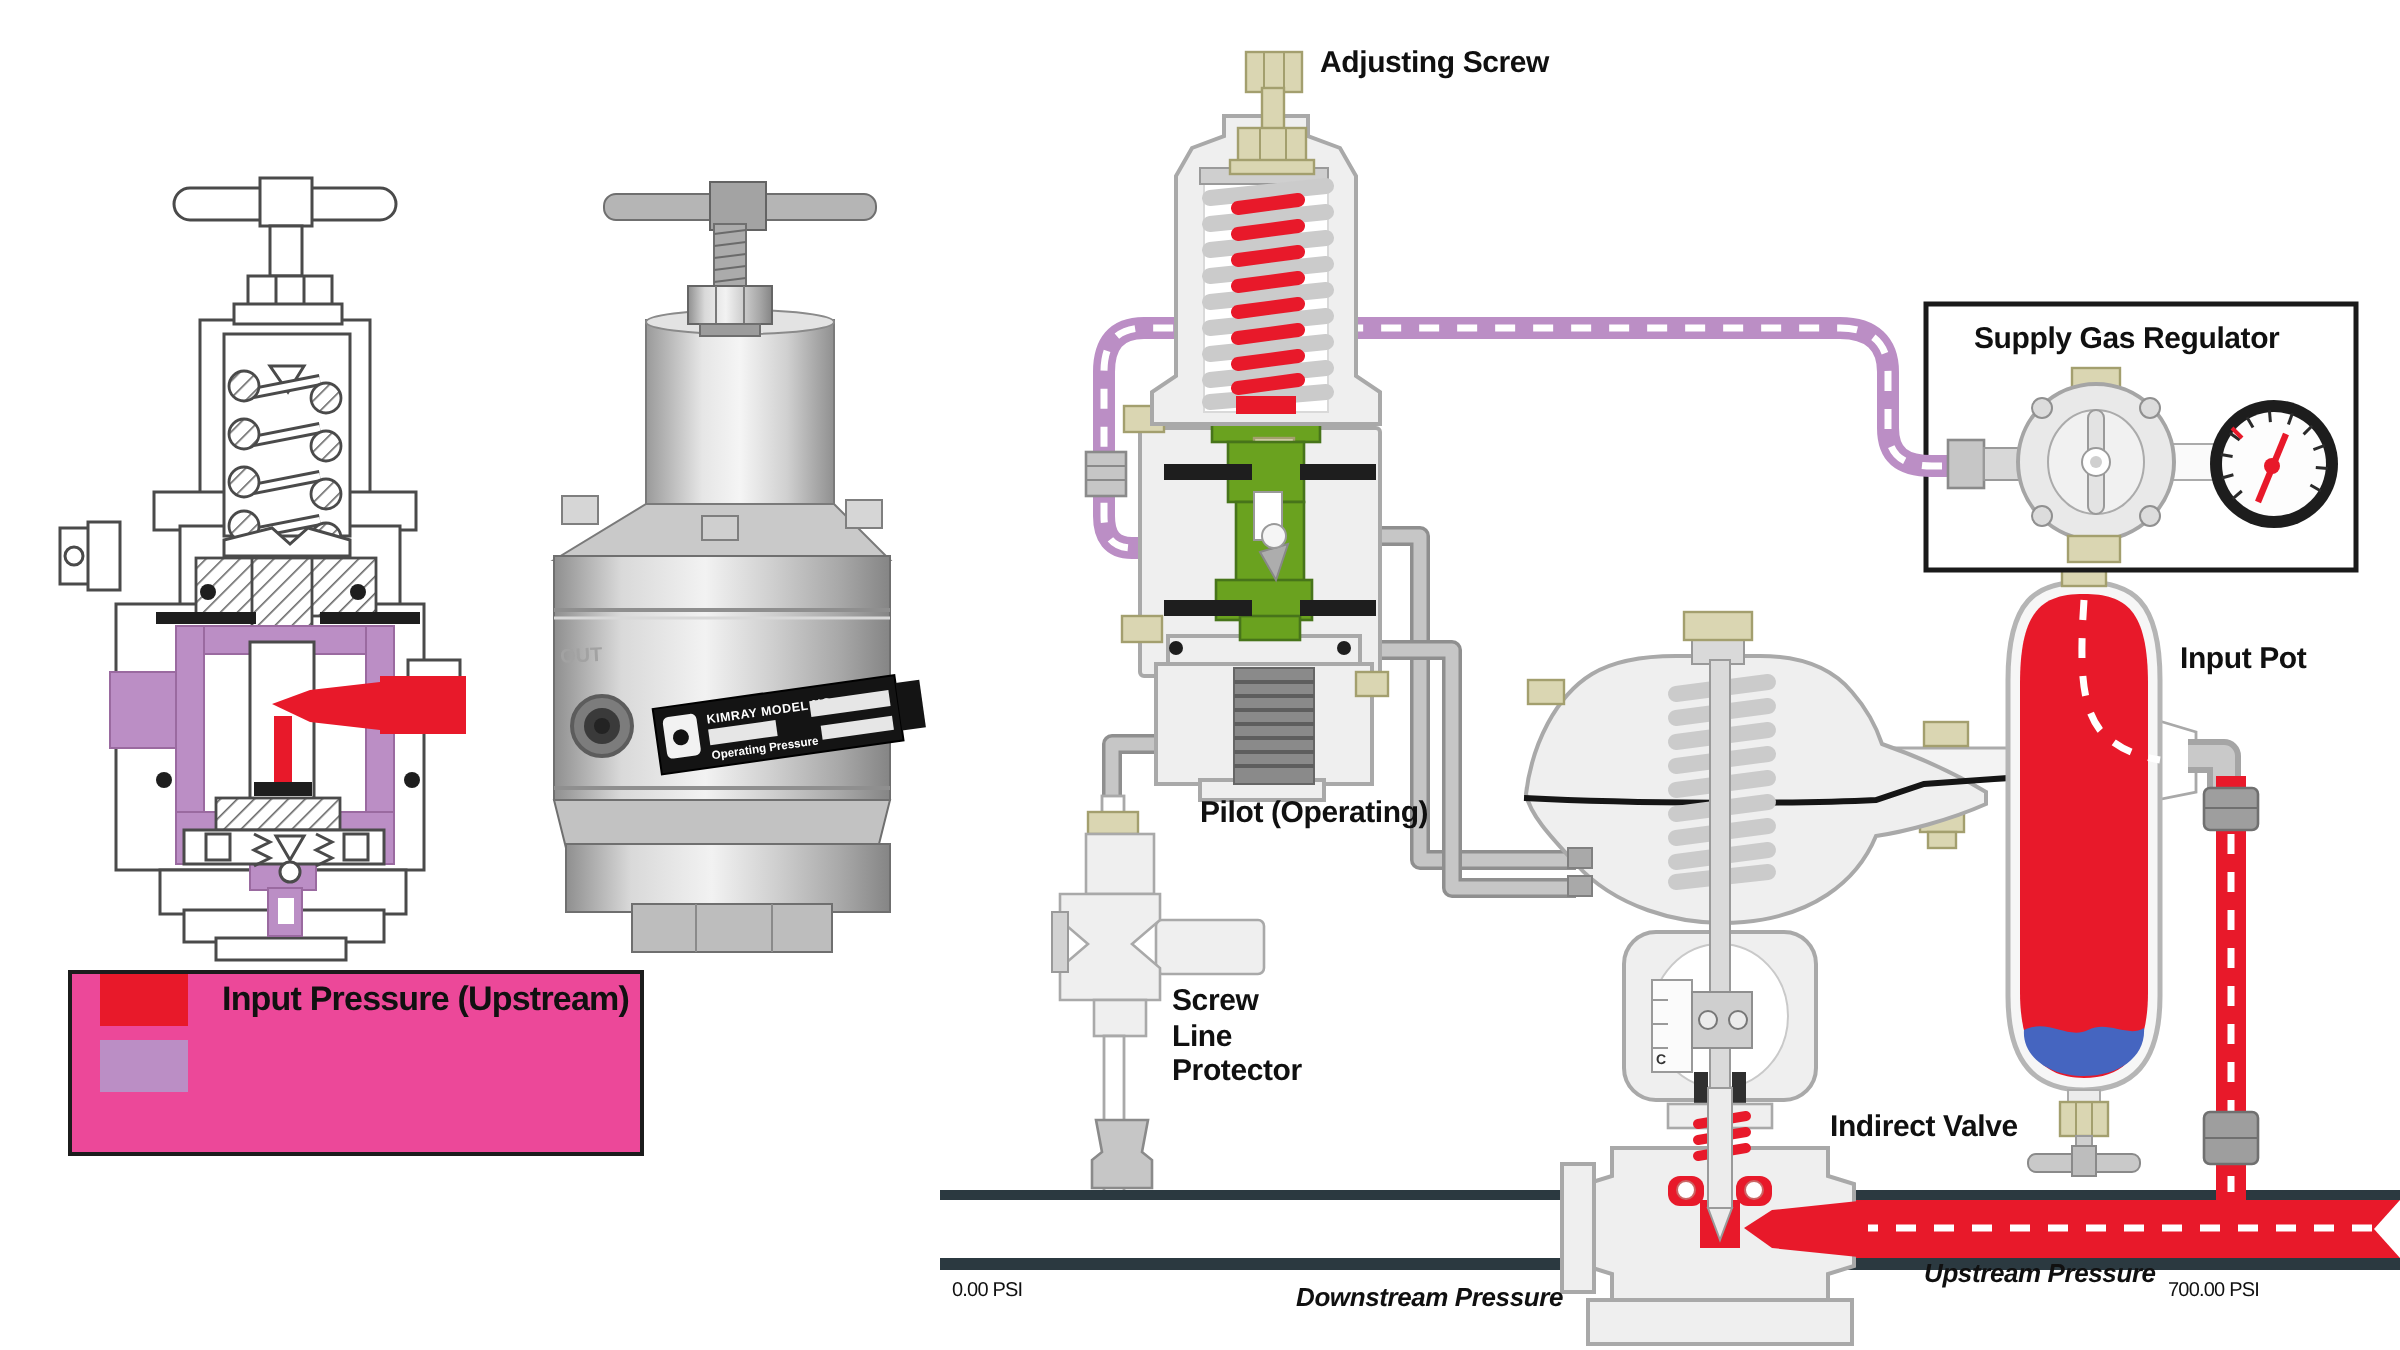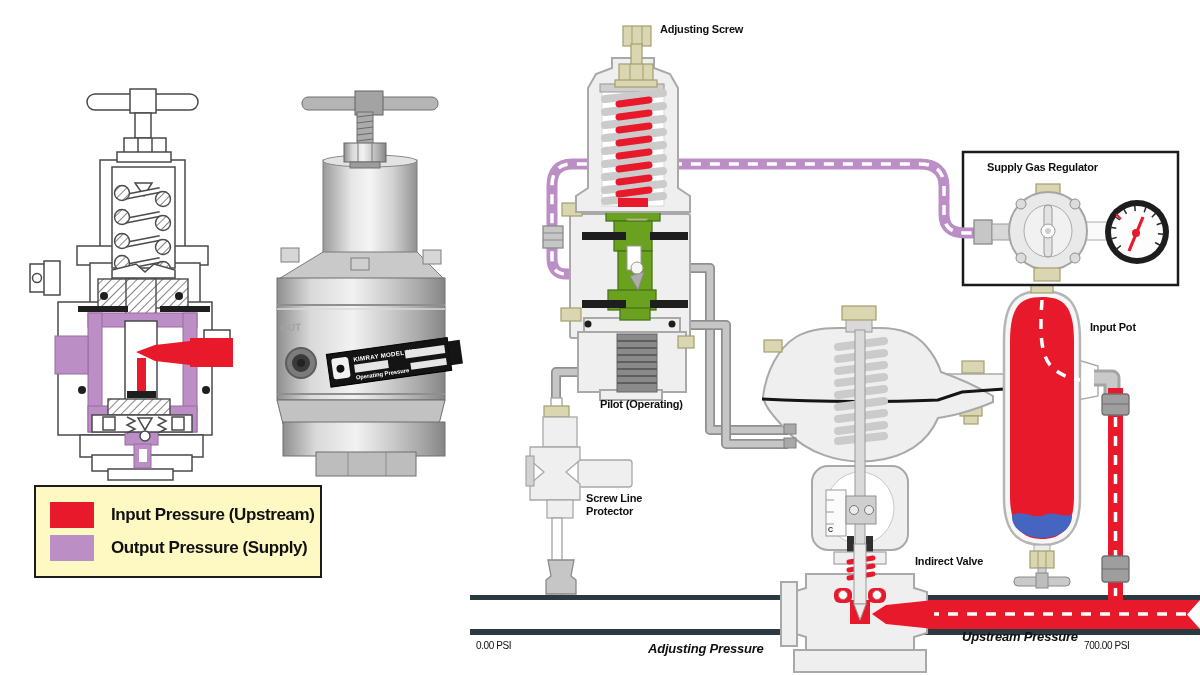--- a/index.html
+++ b/index.html
@@ -1,27 +1,27 @@
 <!DOCTYPE html>
 <html style="--red: #E8192A; --purple: #BB8EC5; --green: #6AA21F; --greenStroke: #47741A; --tan: #DAD6B2; --tanStroke: #A39F6E; --bodyFill: #EFEFEF; --bodyStroke: #A9A9A9; --pipeDark: #2B3940; --springGray: #CBCBCB; --tubeGray: #C6C6C6; --tubeStroke: #8F8F8F; --blue: #4565C0; --ink: #161616; --lineArt: #4A4A4A;"><head>
 <meta charset="utf-8">
 <style>
   html,body{margin:0;padding:0;background:#fff}
   #stage{position:relative;width:1200px;height:675px;background:#fff;overflow:hidden;
          font-family:"Liberation Sans",sans-serif}
   svg{position:absolute;left:0;top:0}
-  .lbl{position:absolute;font-weight:bold;font-size:11px;line-height:1.18;color:#101010;
+  .lbl{position:absolute;font-weight:bold;font-size:15px;line-height:1.18;color:#101010;
        letter-spacing:-0.2px;white-space:nowrap}
   .lbl.ctr{text-align:left}
   .lbl.wrap{white-space:normal}
   .lbl.it{font-style:italic;font-size:13px}
   .lbl.psi{font-weight:normal;font-size:10px;letter-spacing:-0.4px}
   .legend{position:absolute;left:34px;top:485px;width:288px;height:93px;border:2px solid #1c1c1c;
-          background:#fef9c3;box-sizing:border-box;display:flex;flex-direction:column;
-          justify-content:center;gap:7px;padding-left:14px}
+          background:#ec4899;box-sizing:border-box;display:flex;flex-direction:column;
+          gap:7px;padding-left:14px}
   .legend-row{display:flex;align-items:center;gap:17px}
   .legend-swatch{width:44px;height:26px;flex:0 0 auto}
   .legend-label{font-weight:bold;font-size:17px;letter-spacing:-0.4px;color:#111}
   
   .f-body{fill:var(--bodyFill);stroke:var(--bodyStroke);stroke-width:2}
   .f-body-thin{fill:var(--bodyFill);stroke:var(--bodyStroke);stroke-width:1.3}
   .f-white{fill:#fff;stroke:var(--bodyStroke);stroke-width:1.4}
   .f-tan{fill:var(--tan);stroke:var(--tanStroke);stroke-width:1.2}
   .f-green{fill:var(--green);stroke:var(--greenStroke);stroke-width:1.3}
   .f-red{fill:var(--red)}
@@ -438,28 +438,27 @@
   </g>
 </svg>
 
 <div class="lbl" style="left:660px;top:23px">Adjusting Screw</div>
 <div class="lbl ctr" style="left:987px;top:161px;width:140px">Supply Gas Regulator</div>
 <div class="lbl" style="left:1090px;top:321px">Input Pot</div>
 <div class="lbl ctr" style="left:600px;top:398px;width:80px">Pilot (Operating)</div>
 <div class="lbl wrap" style="left:586px;top:492px;width:64px">Screw Line Protector</div>
 <div class="lbl" style="left:915px;top:555px">Indirect Valve</div>
 <div class="lbl psi" style="left:476px;top:640px">0.00 PSI</div>
-<div class="lbl it" style="left:648px;top:641px">Adjusting Pressure</div>
+<div class="lbl it" style="left:648px;top:641px">Downstream Pressure</div>
 <div class="lbl it" style="left:962px;top:629px">Upstream Pressure</div>
 <div class="lbl psi" style="left:1084px;top:640px">700.00 PSI</div>
 
 <div class="legend">
   <div class="legend-row">
     <div class="legend-swatch" style="background: rgb(232, 25, 42);"></div>
     <div class="legend-label">Input Pressure (Upstream)</div>
   </div>
   <div class="legend-row">
     <div class="legend-swatch" style="background: rgb(187, 142, 197);"></div>
-    <div class="legend-label">Output Pressure (Supply)</div>
   </div>
 </div>
 
 </div>
 
 </body></html>

